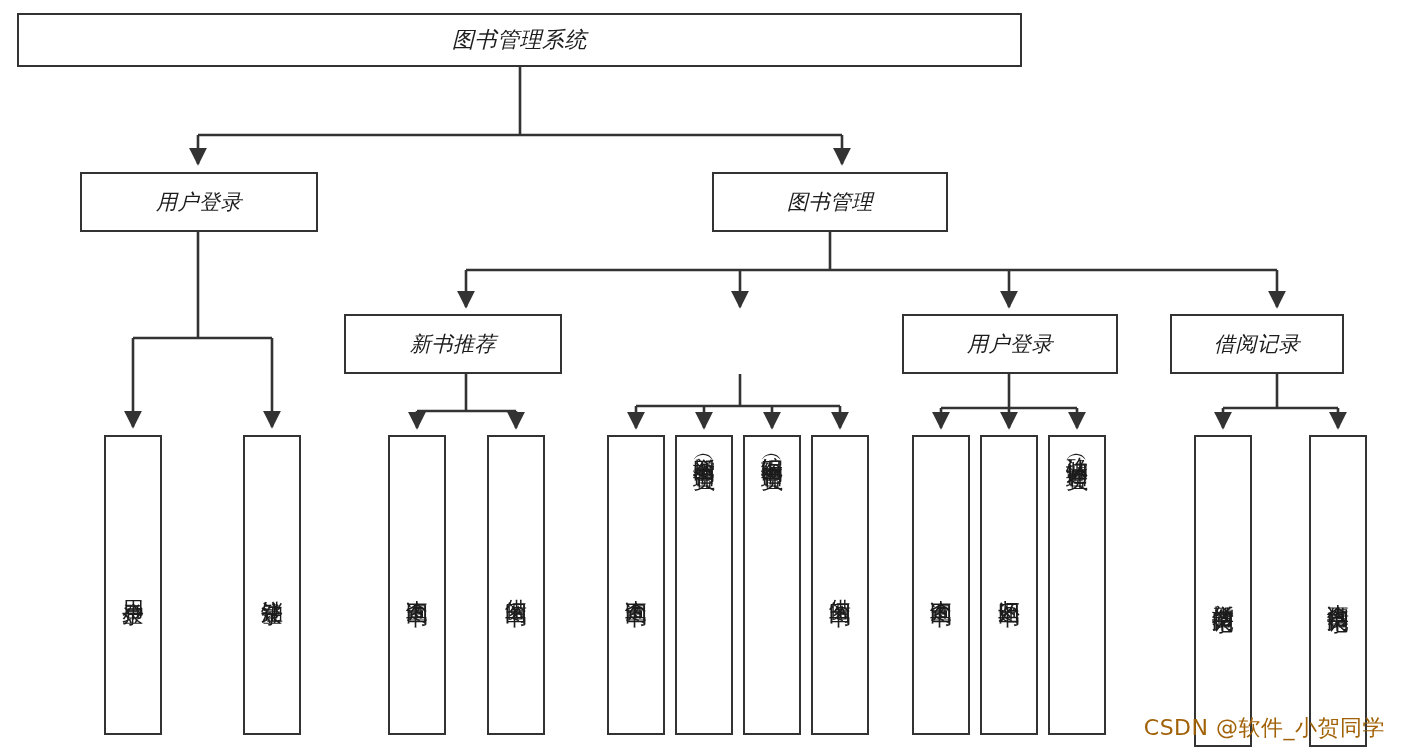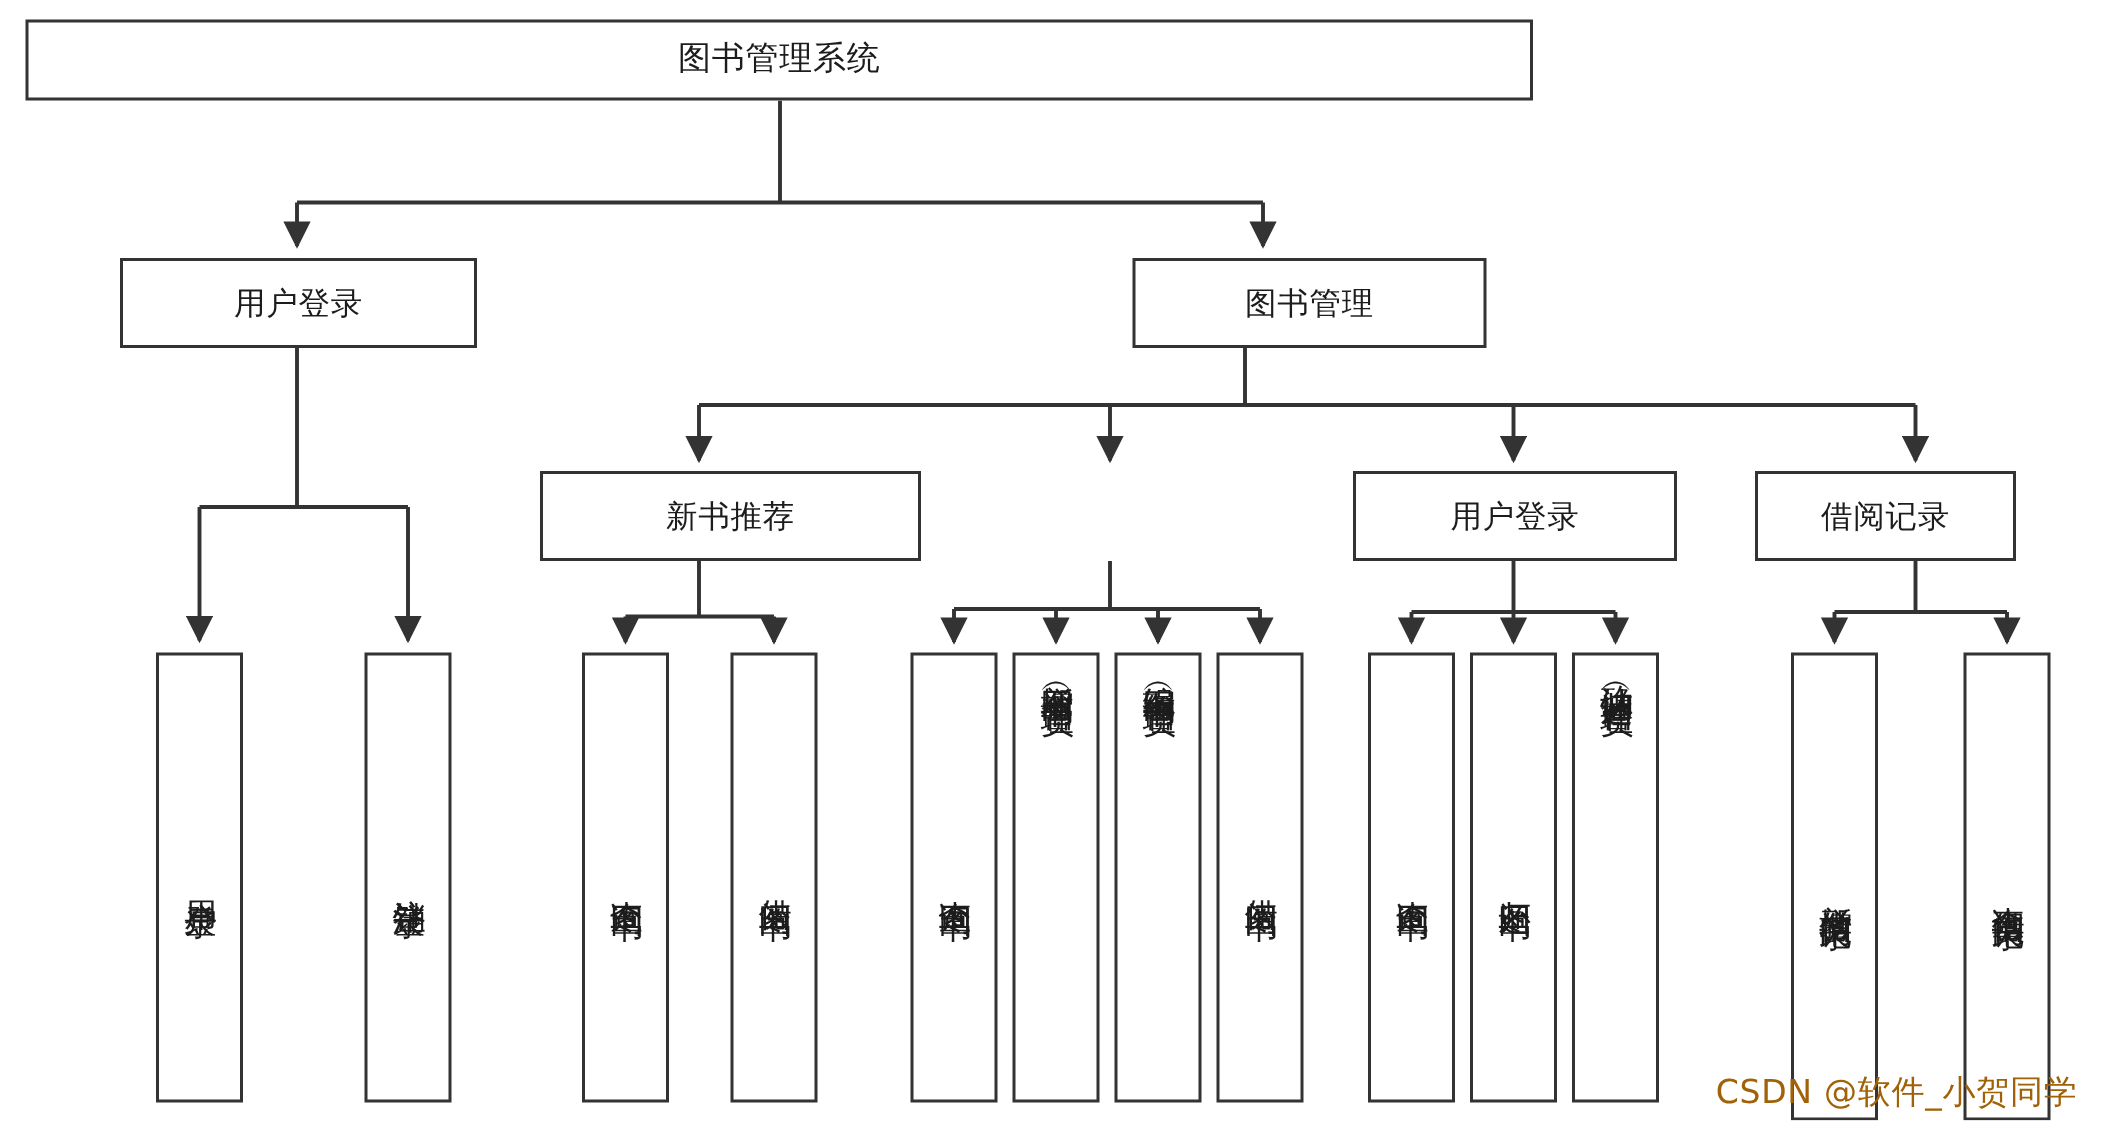--- a/index.html
+++ b/index.html
@@ -31,20 +31,21 @@
     align-items:center;
     justify-content:center;
     text-align:center;
   }
   .node .label{
     font-size:21px;
     line-height:1.25;
     color:#1c1c1c;
     letter-spacing:0.5px;
     white-space:nowrap;
+    font-style:italic;
   }
   .node.root .label{font-size:22px;}
   .node.lvl2 .label{font-size:21px;}
   .node.lvl3 .label{font-size:21px;}
   .leaf{
     position:absolute;
     box-sizing:border-box;
     background:#ffffff;
     border:2.5px solid #333333;
     display:flex;
@@ -133,25 +134,25 @@
     </g>
   </svg>
 
   <div class="node root" style="left:17px; top:13px; width:1005px; height:54px;">
     <span class="label">图书管理系统</span>
   </div>
 
   <div class="node lvl2" style="left:80px; top:172px; width:238px; height:60px;">
     <span class="label">用户登录</span>
   </div>
-  <div class="node lvl2" style="left:712px; top:172px; width:236px; height:60px;margin-left:43px;">
+  <div class="node lvl2" style="left:712px; top:172px; width:236px; height:60px;">
     <span class="label">图书管理</span>
   </div>
 
-  <div class="node lvl3" style="left:360px; top:314px; width:254px; height:60px;justify-content:center;">
+  <div class="node lvl3" style="left:344px; top:314px; width:218px; height:60px;justify-content:center;">
     <span class="label">新书推荐</span>
   </div>
   <div class="node lvl3" style="left:902px; top:314px; width:216px; height:60px;">
     <span class="label">用户登录</span>
   </div>
   <div class="node lvl3" style="left:1170px; top:314px; width:174px; height:60px;">
     <span class="label">借阅记录</span>
   </div>
 
   <div class="leaf center" style="left:104px; top:435px; width:58px; height:300px;">

